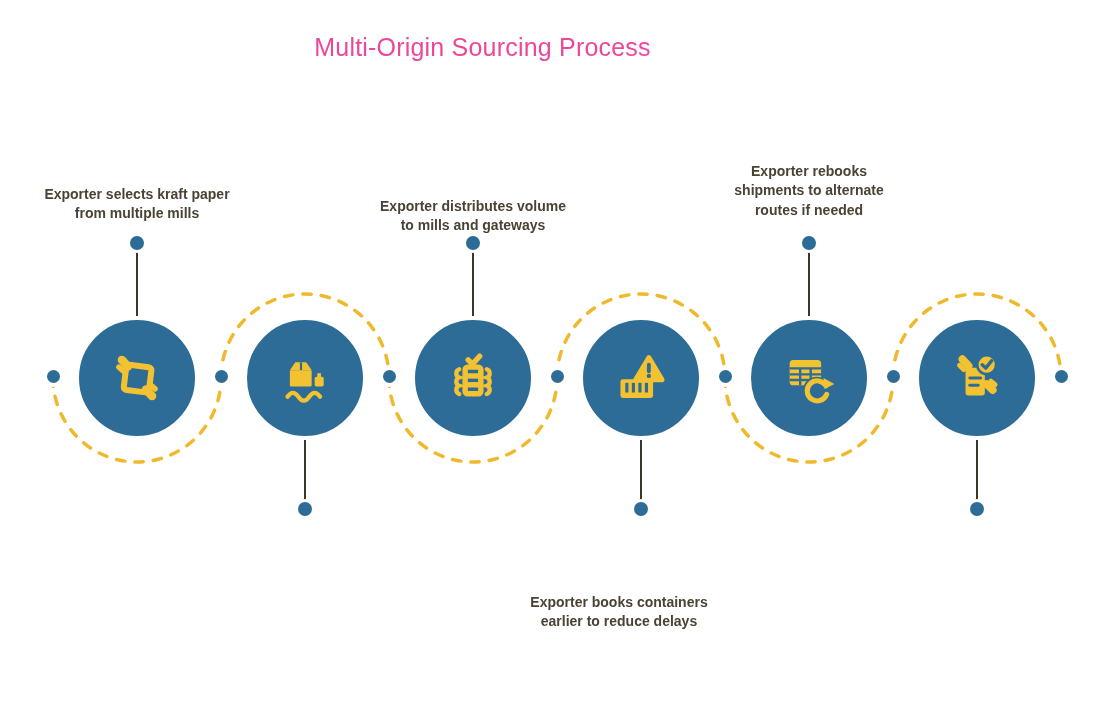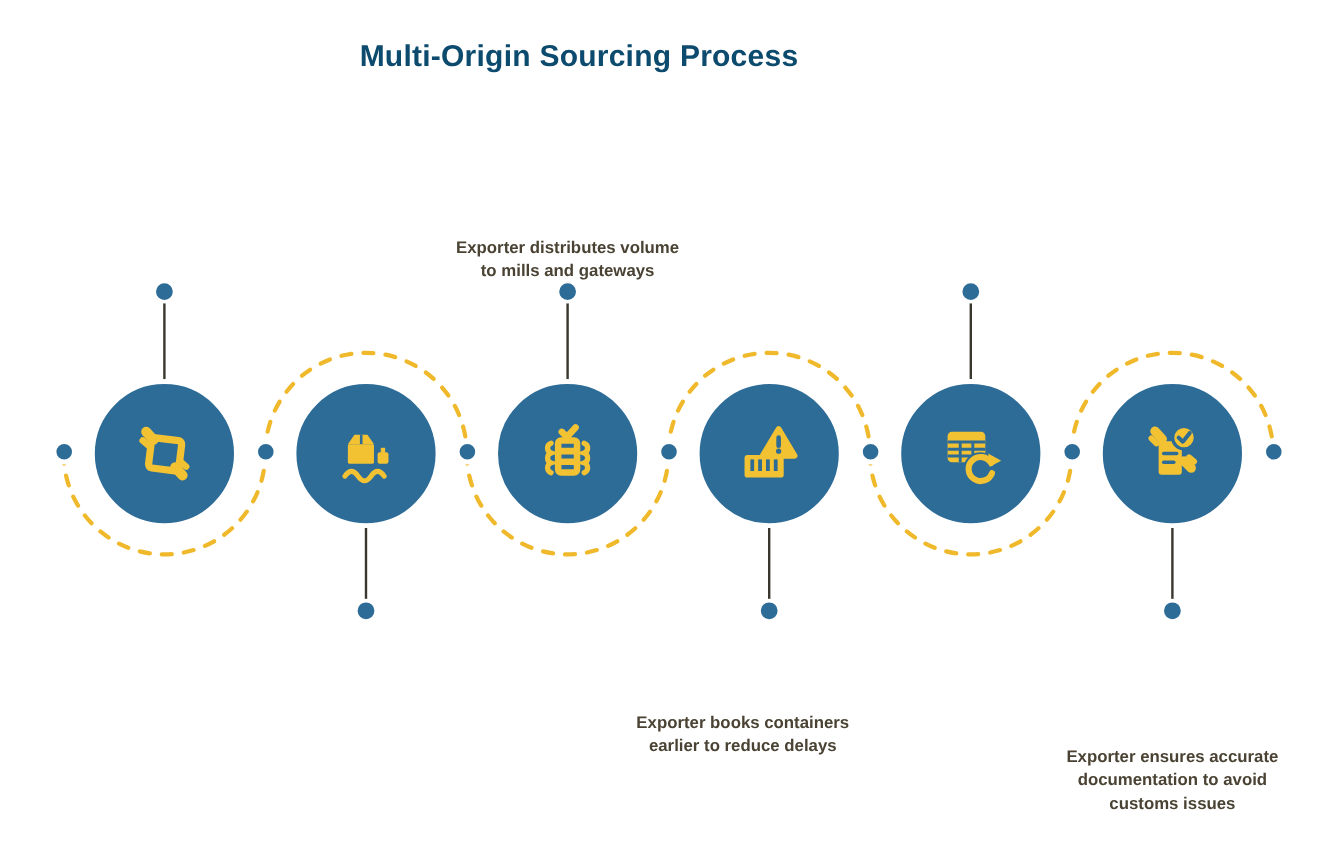--- a/index.html
+++ b/index.html
@@ -2,21 +2,21 @@
 <html><head>
 <meta charset="utf-8">
 <style>
   html,body{margin:0;padding:0;background:#ffffff;}
   .canvas{
     position:relative;width:1112px;height:718px;background:#ffffff;
     font-family:"Liberation Sans", sans-serif;overflow:hidden;
   }
   .title{
     position:absolute;top:33px;left:0;width:965px;text-align:center;
-    font-size:25px;font-weight:700;color:#0c4a6e;letter-spacing:.2px;
+    font-size:25px;font-weight:400;color:#ec4899;letter-spacing:.2px;
   }
   .arc-layer{position:absolute;left:0;top:0;width:1112px;height:718px;}
   .circle{
     position:absolute;top:316px;width:124px;height:124px;border-radius:50%;
     background:#2E6C98;border:4px solid #ffffff;box-sizing:border-box;
     display:flex;align-items:center;justify-content:center;z-index:3;
   }
   .sdot{
     position:absolute;top:366px;width:13px;height:13px;border-radius:50%;
     background:#2E6C98;border:4px solid #ffffff;z-index:2;
@@ -154,21 +154,23 @@
         <line x1="12" y1="8.5" x2="17" y2="14" stroke-width="6.5"></line>
         <line x1="9.5" y1="13.5" x2="13" y2="17" stroke-width="4"></line>
         <line x1="37" y1="34" x2="32" y2="29" stroke-width="6.5"></line>
         <line x1="39" y1="29.5" x2="35.5" y2="26.5" stroke-width="4"></line>
       </g>
       <circle cx="32" cy="13" r="7.8" fill="#F2C233" stroke="#2E6C98" stroke-width="2.2"></circle>
       <path d="M28.3 13 L31.2 15.8 L36 9.8" fill="none" stroke="#2E6C98" stroke-width="2.8" stroke-linecap="round" stroke-linejoin="round"></path>
     </svg>
   </div>
 
+  <div class="label l1">Exporter selects kraft paper
+from multiple mills</div>
   <div class="label l3">Exporter distributes volume
 to mills and gateways</div>
   <div class="label l4">Exporter books containers
 earlier to reduce delays</div>
-  <div class="label l6">Exporter ensures accurate
-documentation to avoid
-customs issues</div>
+  <div class="label l5">Exporter rebooks
+shipments to alternate
+routes if needed</div>
 
 </div>
 
 </body></html>

